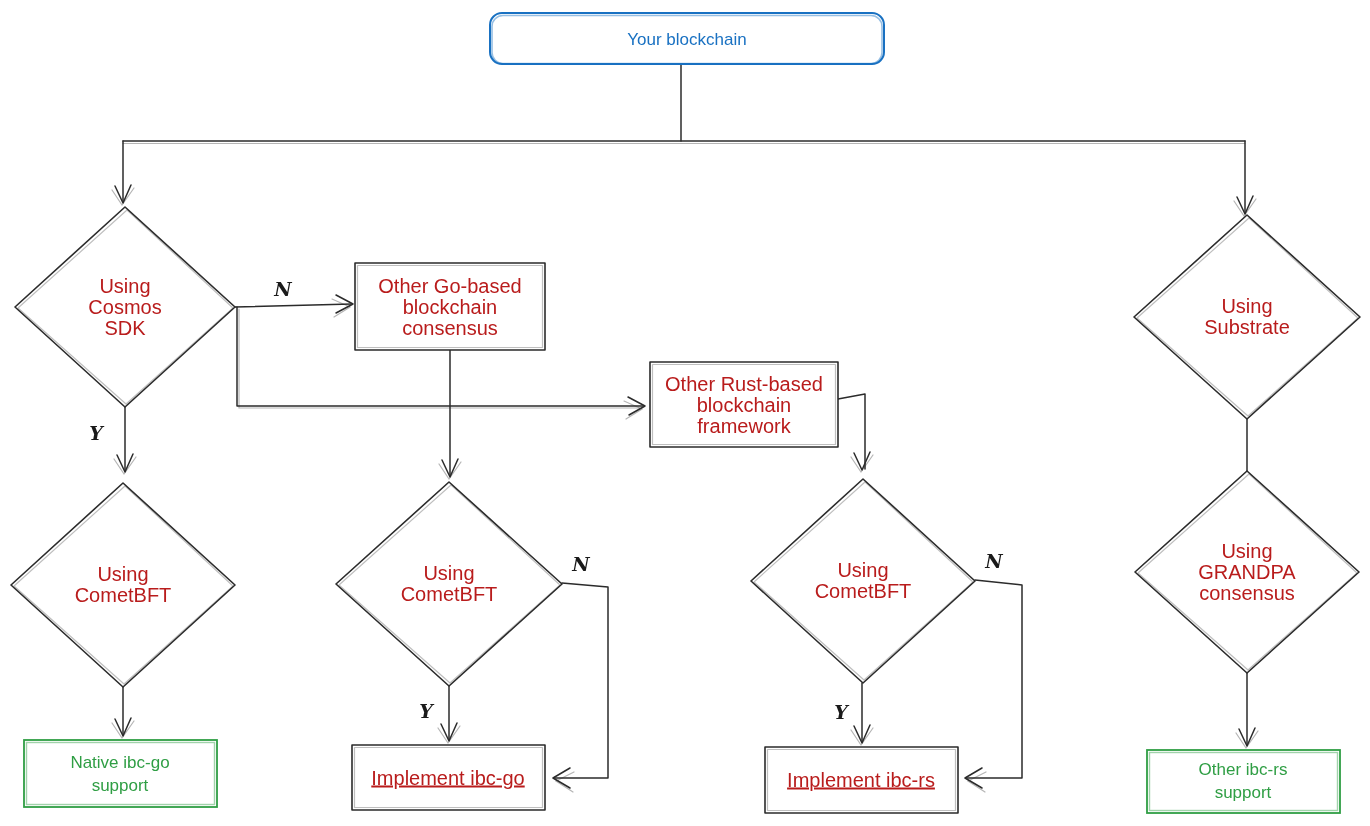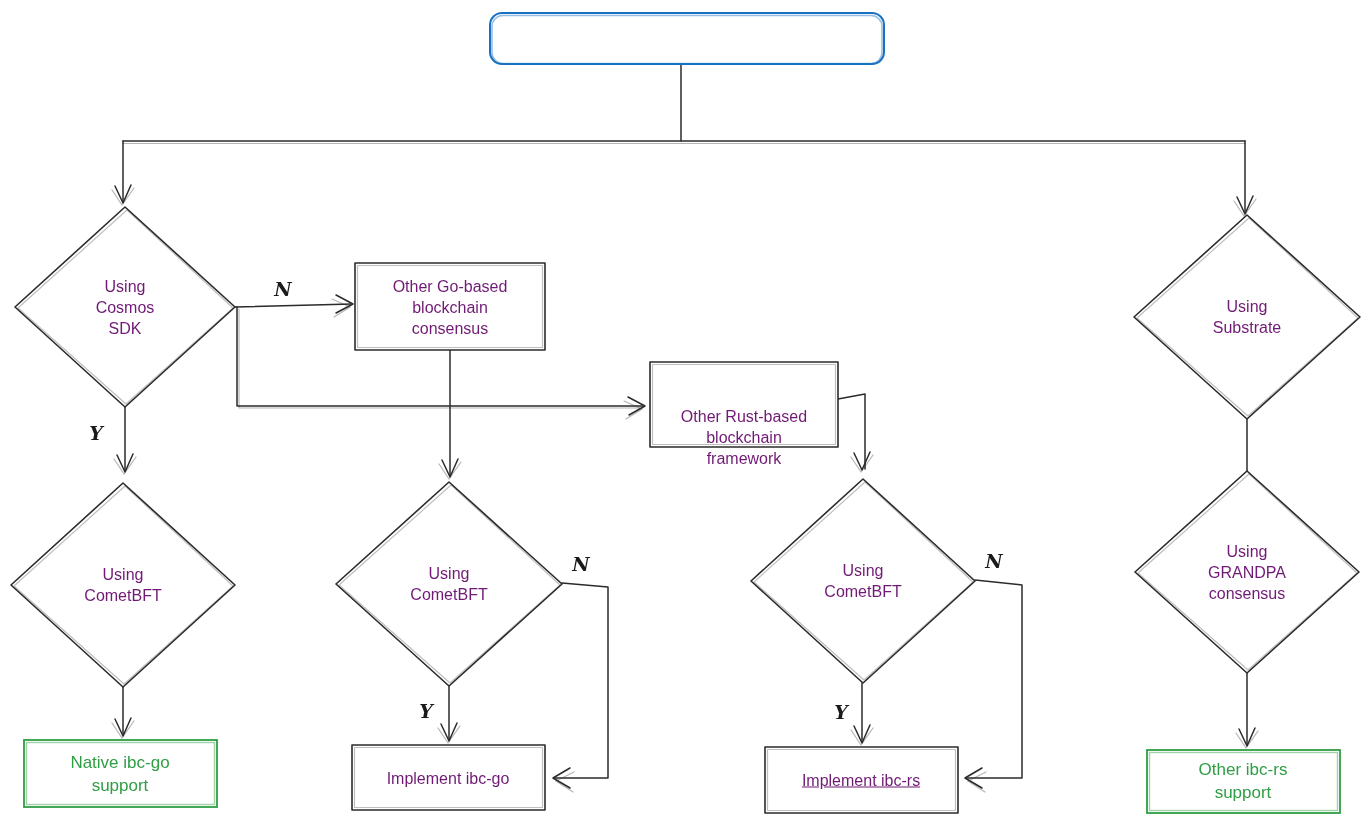--- a/index.html
+++ b/index.html
@@ -23,22 +23,22 @@
   .shape-echo{fill:none;stroke:var(--ink);stroke-width:1.2;opacity:.3;stroke-linejoin:round;}
   .blue-shape{fill:#ffffff;stroke:var(--blue);stroke-width:2;}
   .blue-echo{fill:none;stroke:var(--blue);stroke-width:1.6;opacity:.45;}
   .green-shape{fill:#ffffff;stroke:var(--green);stroke-width:1.8;}
   .green-echo{fill:none;stroke:var(--green);stroke-width:1.4;opacity:.45;}
   .node-label{
     position:absolute;
     transform:translate(-50%,-50%);
     text-align:center;
     white-space:pre-line;
-    color:#701a75;
-    font-size:16px;
+    color:#b91c1c;
+    font-size:20px;
     line-height:21px;
   }
   .node-label.title{color:var(--blue);font-size:17px;}
   .node-label.green{color:var(--green);font-size:17px;line-height:23px;}
   .edge-label{
     position:absolute;
     transform:translate(-50%,-50%);
     font-family:"DejaVu Serif", serif;
     font-style:italic;
     font-weight:bold;
@@ -154,30 +154,31 @@
       <rect class="shape-echo" x="354.5" y="747.5" width="188" height="60"></rect>
 
       <rect class="shape" x="765" y="747" width="193" height="66"></rect>
       <rect class="shape-echo" x="767.5" y="749.5" width="188" height="61"></rect>
 
       <rect class="green-shape" x="1147" y="750" width="193" height="63"></rect>
       <rect class="green-echo" x="1149.5" y="752.5" width="188" height="58"></rect>
     </g>
   </svg>
 
+  <div class="node-label title" style="left:687px;top:39px;width:380px;">Your blockchain</div>
 
   <div class="node-label" style="left:125px;top:307px;width:150px;">Using
 Cosmos
 SDK</div>
 
   <div class="node-label" style="left:450px;top:307px;width:180px;">Other Go-based
 blockchain
 consensus</div>
 
-  <div class="node-label" style="left:744px;top:405px;width:180px;margin-top:32px;">Other Rust-based
+  <div class="node-label" style="left:744px;top:405px;width:180px;">Other Rust-based
 blockchain
 framework</div>
 
   <div class="node-label" style="left:123px;top:585px;width:150px;">Using
 CometBFT</div>
 
   <div class="node-label" style="left:449px;top:584px;width:150px;">Using
 CometBFT</div>
 
   <div class="node-label" style="left:863px;top:581px;width:150px;">Using
@@ -186,21 +187,21 @@
   <div class="node-label" style="left:1247px;top:317px;width:160px;">Using
 Substrate</div>
 
   <div class="node-label" style="left:1247px;top:572px;width:170px;">Using
 GRANDPA
 consensus</div>
 
   <div class="node-label green" style="left:120px;top:774px;width:151px;text-align:center;">Native ibc-go
 support</div>
 
-  <div class="node-label" style="left:448px;top:778px;width:185px;">Implement ibc-go</div>
+  <div class="node-label" style="left:448px;top:778px;width:185px;text-decoration:underline;">Implement ibc-go</div>
 
   <div class="node-label" style="left:861px;top:780px;width:185px;text-decoration:underline;">Implement ibc-rs</div>
 
   <div class="node-label green" style="left:1243px;top:781px;width:185px;">Other ibc-rs
 support</div>
 
   <div class="edge-label" style="left:96px;top:433px;">Y</div>
   <div class="edge-label" style="left:283px;top:289px;">N</div>
   <div class="edge-label" style="left:426px;top:711px;">Y</div>
   <div class="edge-label" style="left:581px;top:564px;">N</div>

